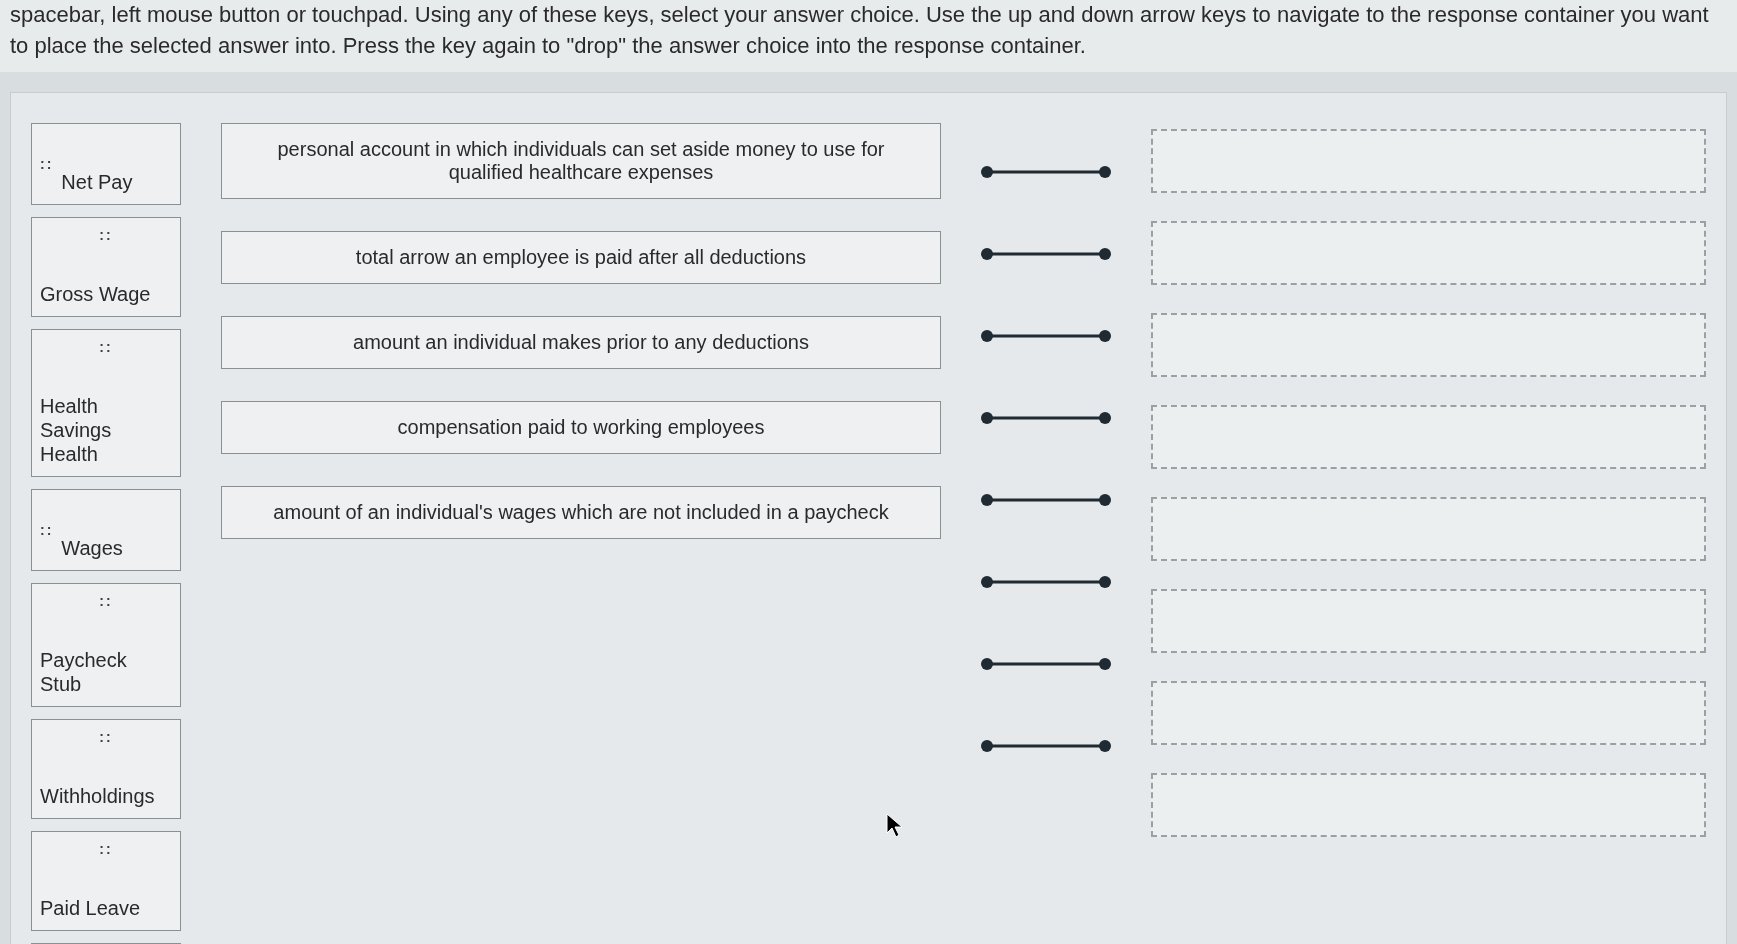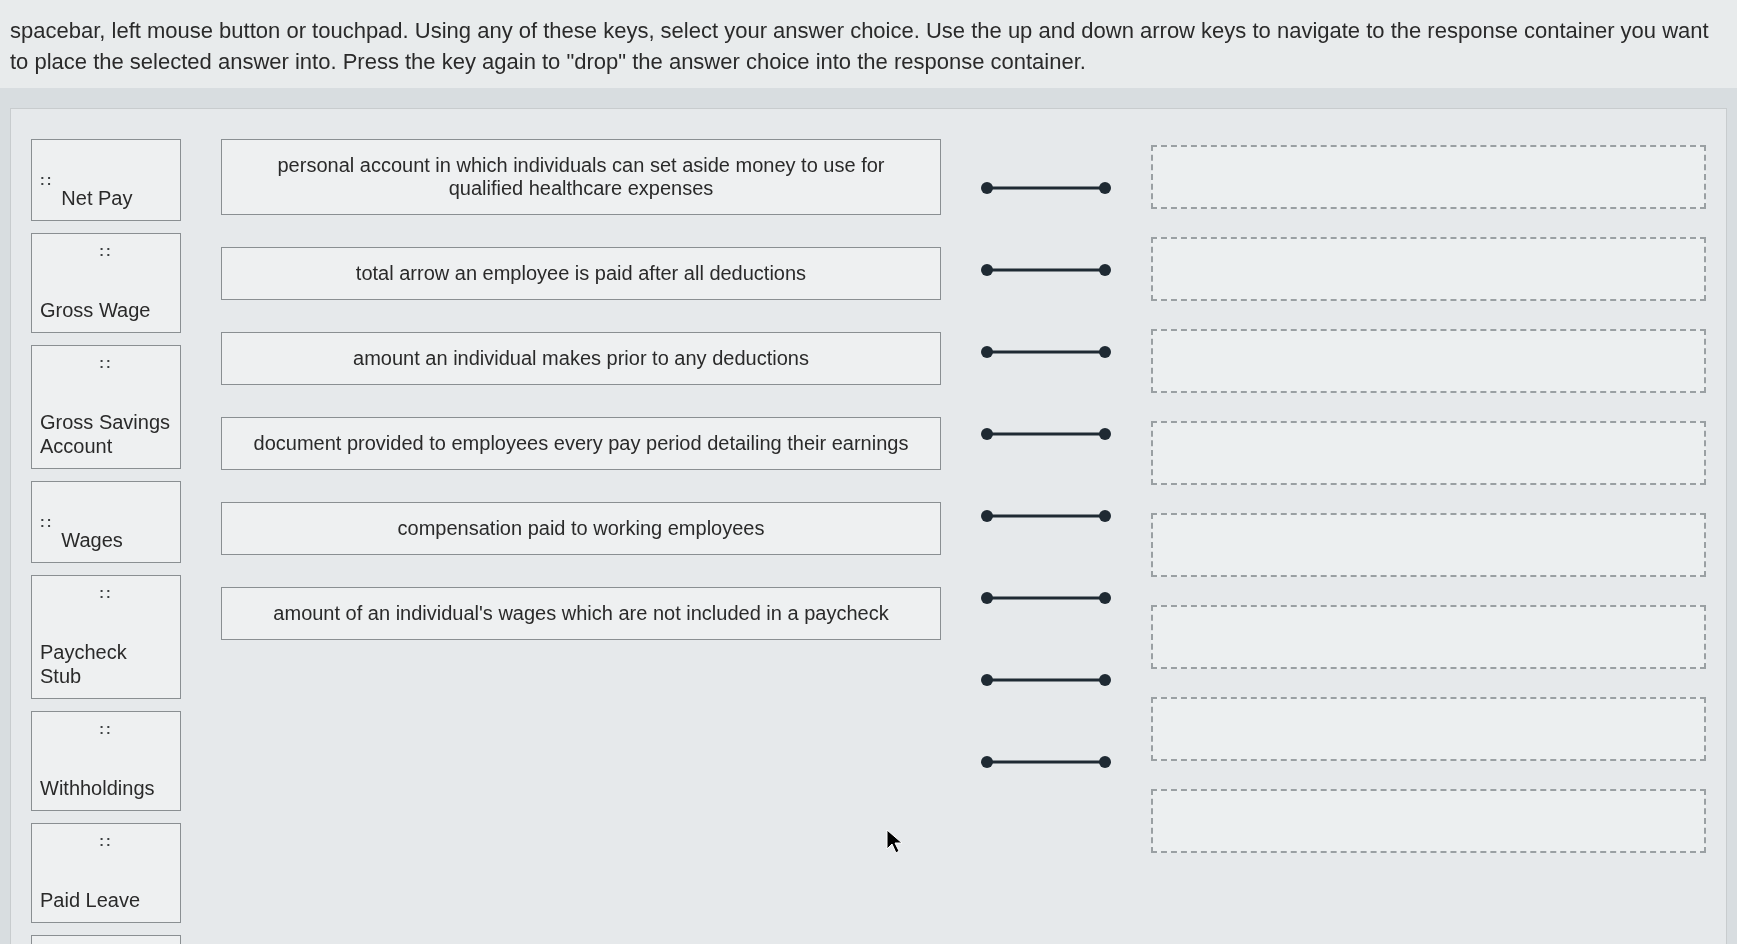--- a/index.html
+++ b/index.html
@@ -7,21 +7,21 @@
     font-family: Arial, Helvetica, sans-serif;
     background: #d8dde0;
     color: #2a2a2a;
     font-size: 20px;
     width: 1737px;
     height: 944px;
     overflow: hidden;
     position: relative;
   }
   .instructions {
-    padding: 16px 10px 10px 10px;
+    padding: 0 10px 10px 10px;
     font-size: 22px;
     color: #2a2a2a;
     line-height: 1.4;
     background: #e8ebec;
   }
   .work-area {
     margin: 20px 10px 10px 10px;
     background: #e6e9eb;
     border: 1px solid #c8ccce;
     padding: 30px 20px 30px 20px;
@@ -129,21 +129,21 @@
       <div class="choice single-line">
         <span class="grip">::</span>
         <span class="label">Net Pay</span>
       </div>
       <div class="choice">
         <span class="grip" style="align-self:center">::</span>
         <span class="label">Gross Wage</span>
       </div>
       <div class="choice">
         <span class="grip" style="align-self:center">::</span>
-        <span class="label">Gross Savings Account</span>
+        <span class="label">Health Savings Health</span>
       </div>
       <div class="choice single-line">
         <span class="grip">::</span>
         <span class="label">Wages</span>
       </div>
       <div class="choice">
         <span class="grip" style="align-self:center">::</span>
         <span class="label">Paycheck Stub</span>
       </div>
       <div class="choice">
@@ -162,23 +162,20 @@
 
     <div class="mid-col">
       <div class="definition">
           <span>personal account in which individuals can set aside money to use for qualified healthcare expenses</span>
         </div>
       <div class="definition">
           <span>total arrow an employee is paid after all deductions</span>
         </div>
       <div class="definition">
           <span>amount an individual makes prior to any deductions</span>
-        </div>
-      <div class="definition">
-          <span>document provided to employees every pay period detailing their earnings</span>
         </div>
       <div class="definition">
           <span>compensation paid to working employees</span>
         </div>
       <div class="definition">
           <span>amount of an individual's wages which are not included in a paycheck</span>
         </div>
     </div>
 
     <div class="connectors-col">

